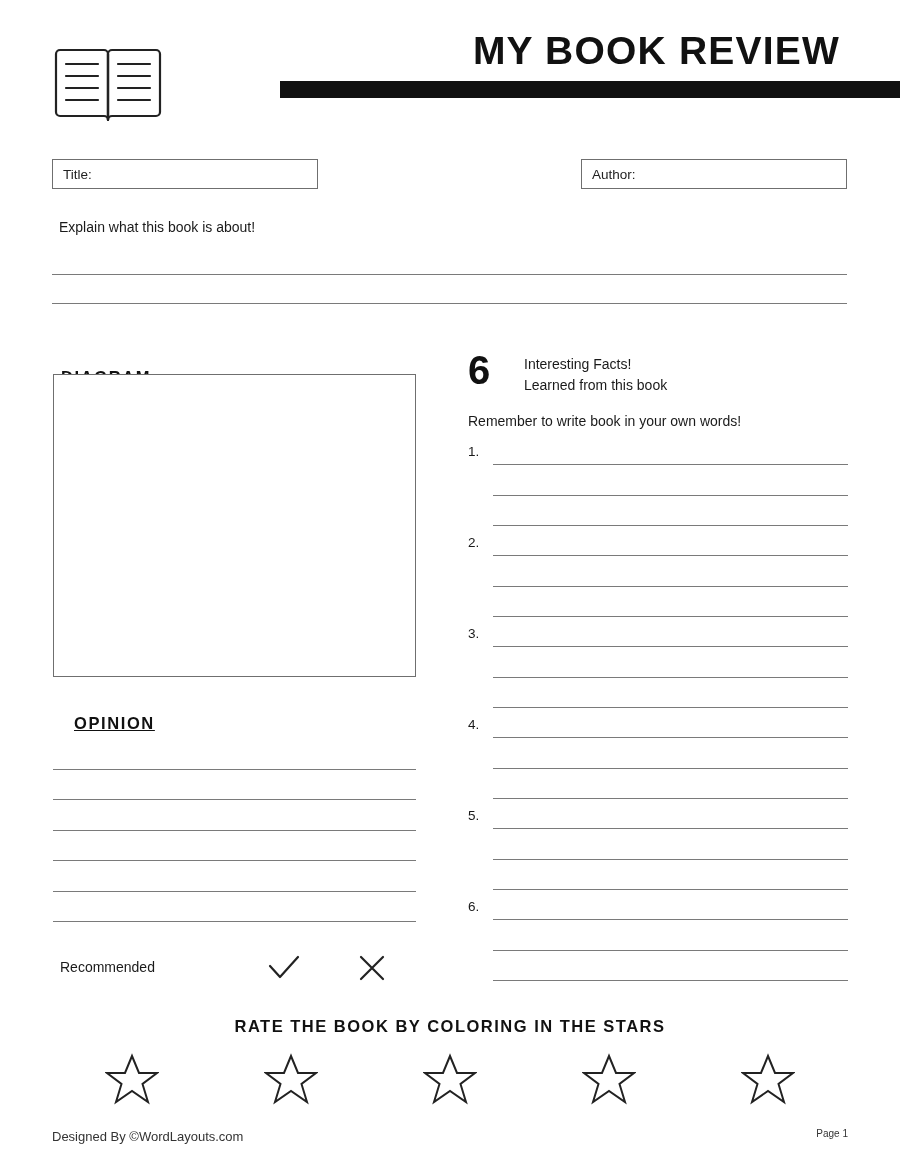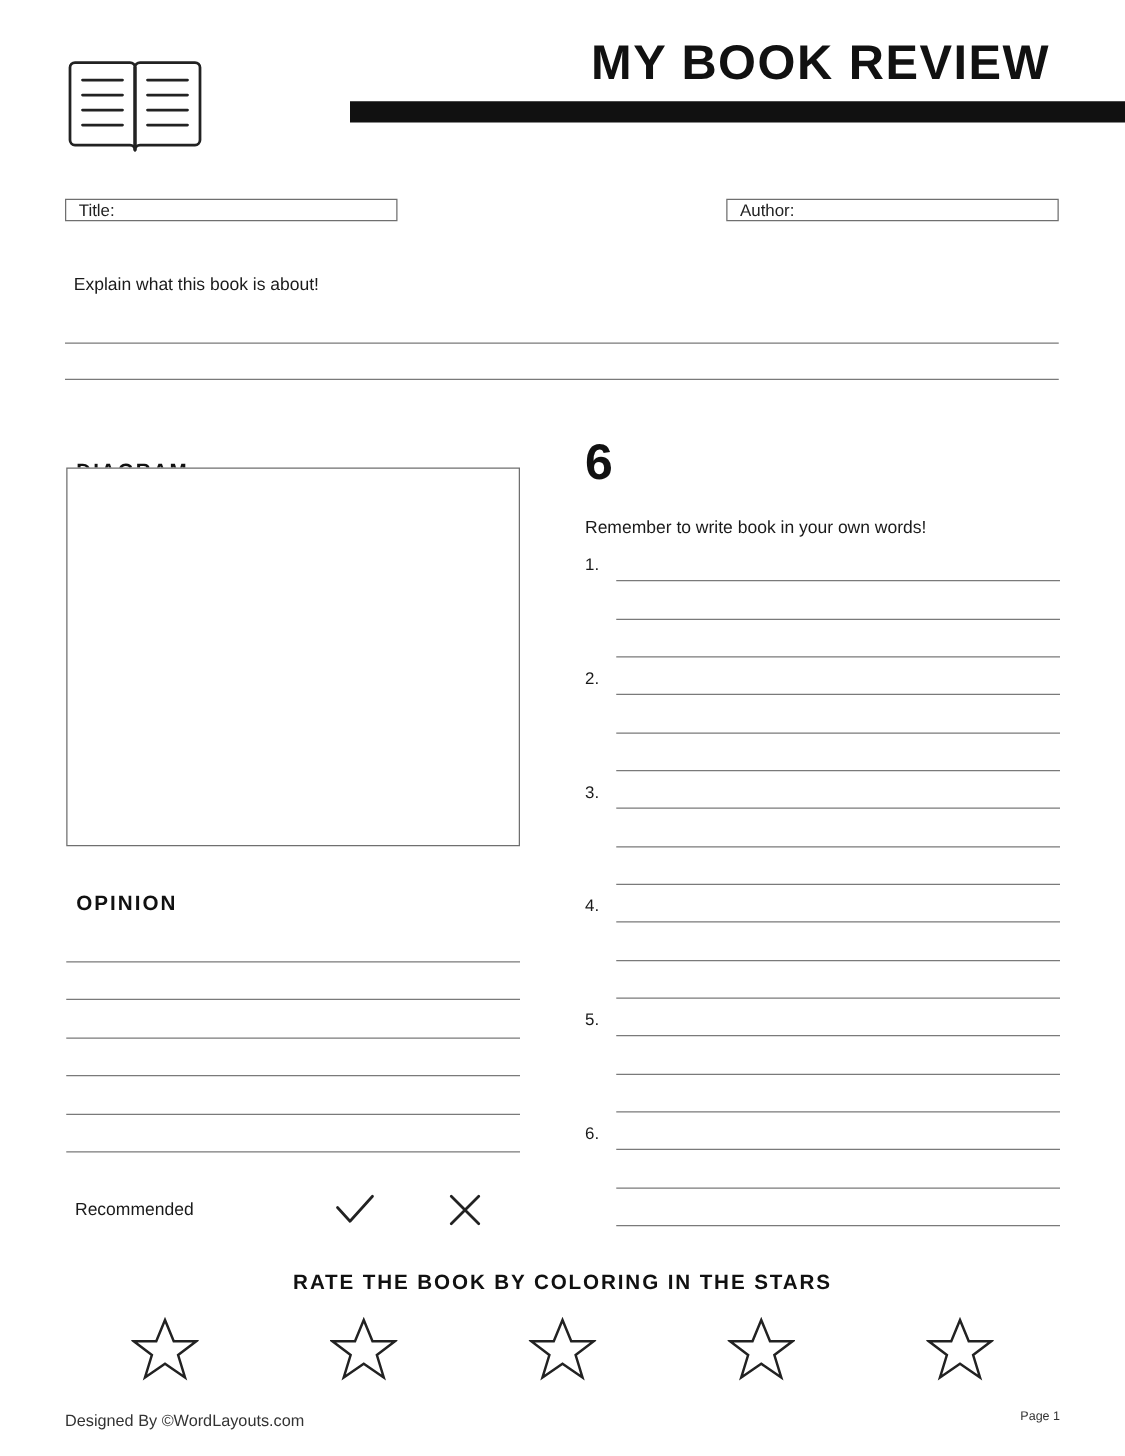--- a/index.html
+++ b/index.html
@@ -58,21 +58,21 @@
   .title-bar {
     margin-top: 8px;
     height: 17px;
     background: #111111;
     width: 100%;
   }
 
   
   .field-box {
     position: absolute;
-    height: 18px;
+    height: 30px;
     border: 1px solid #6f6f6f;
     background: #fff;
     display: flex;
     align-items: center;
     padding-left: 10px;
     font-size: 13.5px;
     color: #222;
   }
   #title-field { left: 52px; top: 159px; width: 266px; }
   #author-field { left: 581px; top: 159px; width: 266px; }
@@ -97,21 +97,21 @@
 
   
   .section-heading {
     position: absolute;
     font-size: 16.5px;
     font-weight: bold;
     letter-spacing: 1.6px;
     color: #111;
   }
   #diagram-heading { left: 61px; top: 368px; text-align: center; }
-  #opinion-heading { left: 61px; top: 714px; }
+  #opinion-heading { left: 74px; top: 714px; text-decoration: underline; }
 
   .diagram-box {
     position: absolute;
     left: 53px;
     top: 374px;
     width: 363px;
     height: 303px;
     border: 1px solid #6f6f6f;
     background: #fff;
   }
@@ -285,20 +285,24 @@
       </svg>
     </span>
     <span class="cross-mark">
       <svg viewBox="0 0 30 30" width="30" height="30">
         <path d="M4 4 L26 26 M26 4 L4 26" fill="none" stroke="#222" stroke-width="2.2" stroke-linecap="round"></path>
       </svg>
     </span>
   </div>
 
   <div class="facts-number">6</div>
+  <div class="facts-title">
+    <div>Interesting Facts!</div>
+    <div>Learned from this book</div>
+  </div>
   <div class="facts-note">Remember to write book in your own words!</div>
 
   <div class="fact-num" style="top:444px">1.</div>
   <div class="fact-num" style="top:535px">2.</div>
   <div class="fact-num" style="top:626px">3.</div>
   <div class="fact-num" style="top:717px">4.</div>
   <div class="fact-num" style="top:808px">5.</div>
   <div class="fact-num" style="top:899px">6.</div>
 
   <div class="fact-line" style="top:464px"></div>

